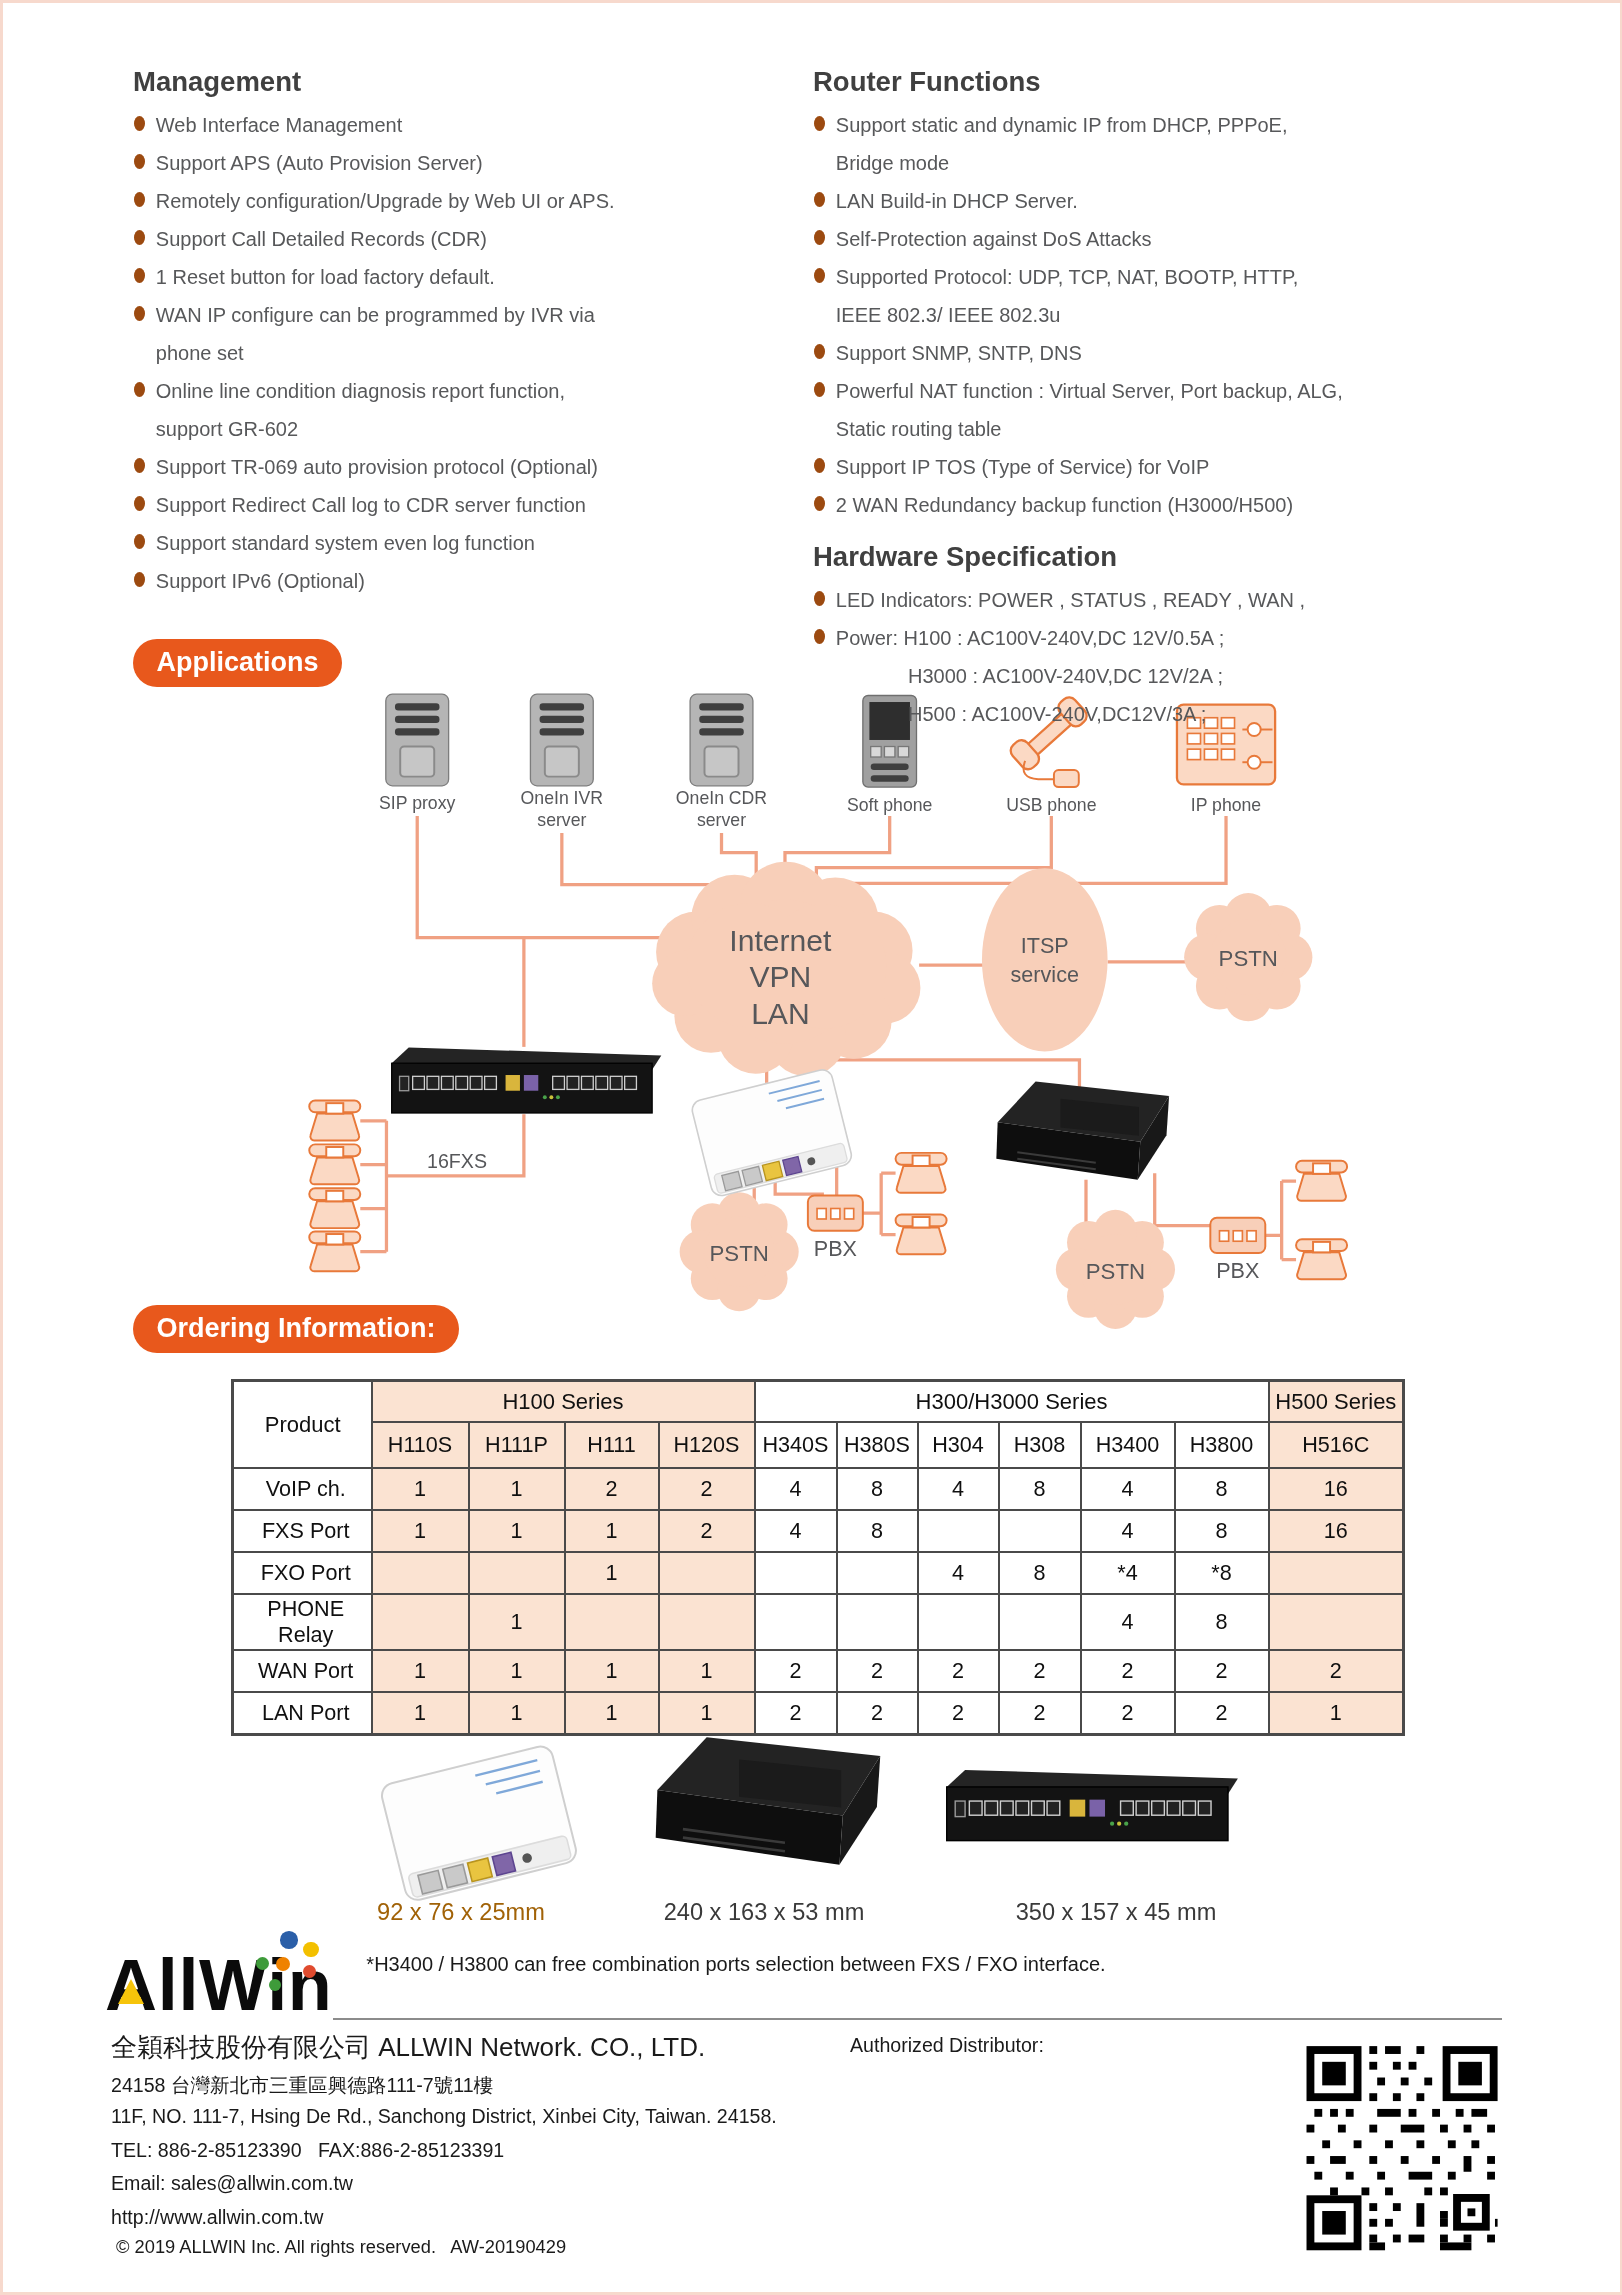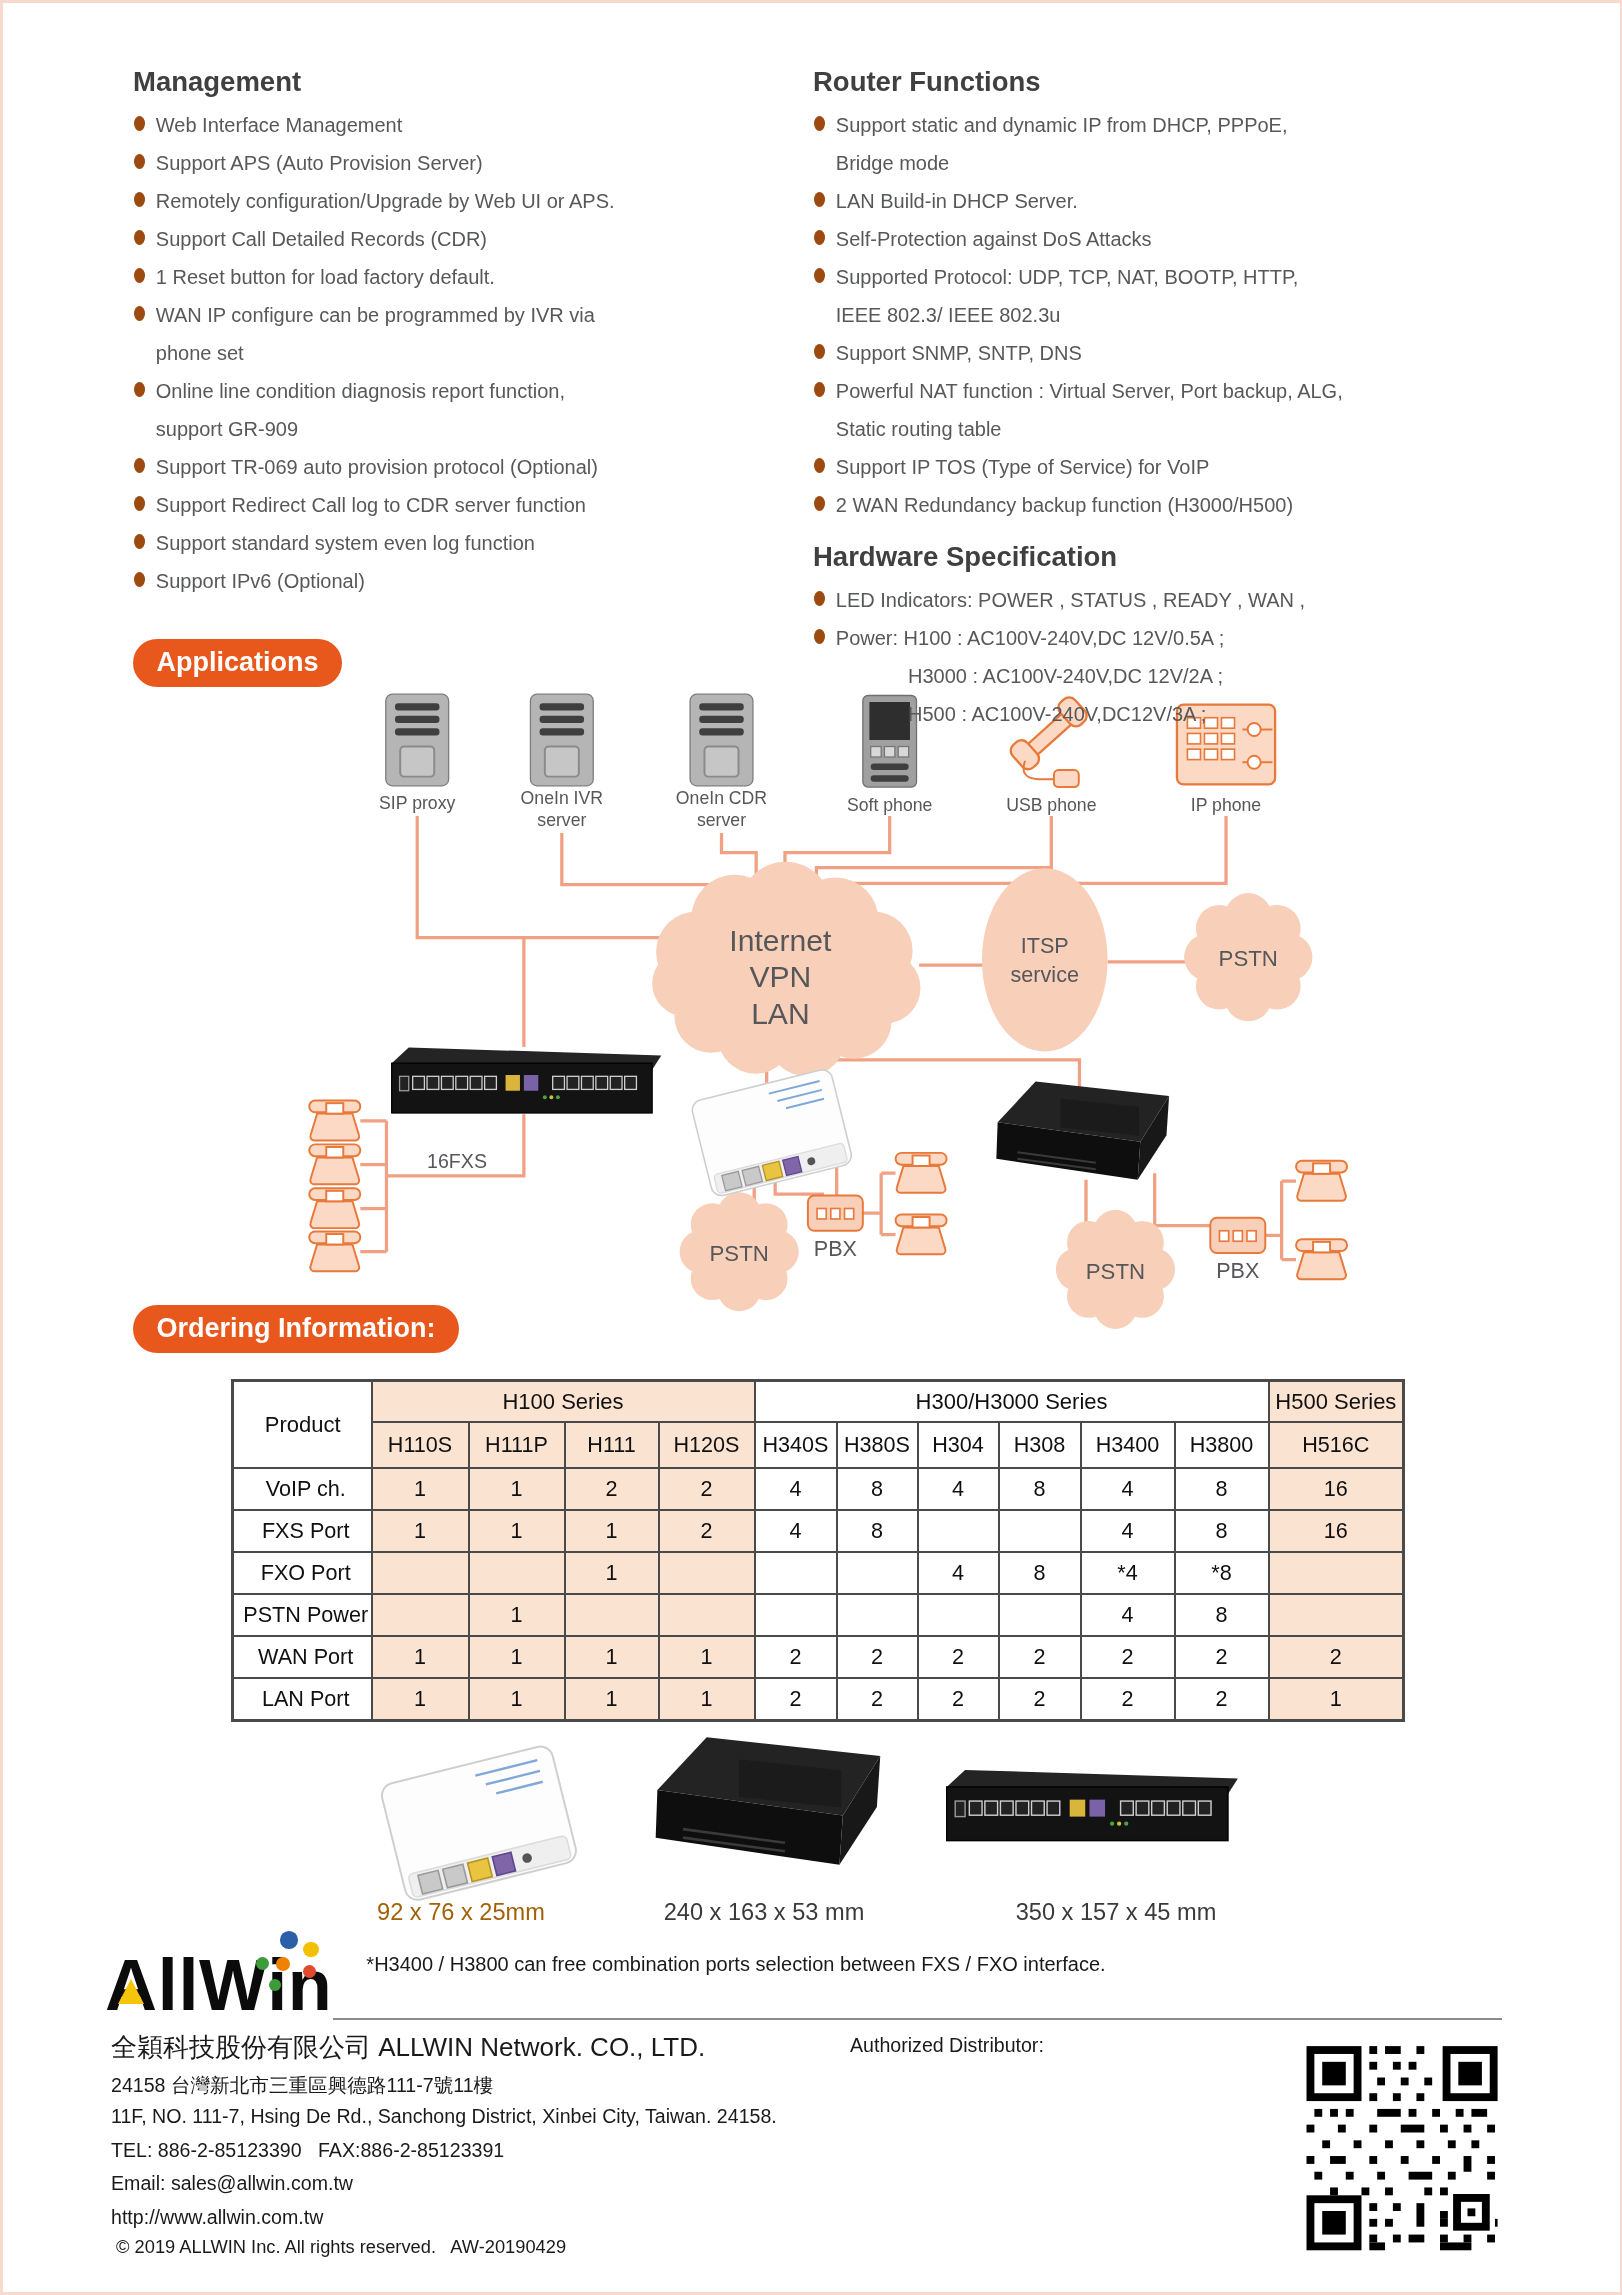--- a/index.html
+++ b/index.html
@@ -396,21 +396,21 @@
         <span class="dot"></span>
         <div class="bl">
             <div>WAN IP configure can be programmed by IVR via</div>
             <div>phone set</div>
           </div>
       </div>
         <div class="item">
         <span class="dot"></span>
         <div class="bl">
             <div>Online line condition diagnosis report function,</div>
-            <div>support GR-909</div>
+            <div>support GR-602</div>
           </div>
       </div>
         <div class="item">
         <span class="dot"></span>
         <div class="bl">
             <div>Support TR-069 auto provision protocol (Optional)</div>
           </div>
       </div>
         <div class="item">
         <span class="dot"></span>
@@ -591,21 +591,21 @@
           <td></td>
           <td></td>
           <td></td>
           <td>4</td>
           <td>8</td>
           <td>*4</td>
           <td>*8</td>
           <td></td>
         </tr>
           <tr>
-          <td class="rl">PSTN Power</td>
+          <td class="rl">PHONE Relay</td>
           <td></td>
           <td>1</td>
           <td></td>
           <td></td>
           <td></td>
           <td></td>
           <td></td>
           <td></td>
           <td>4</td>
           <td>8</td>

